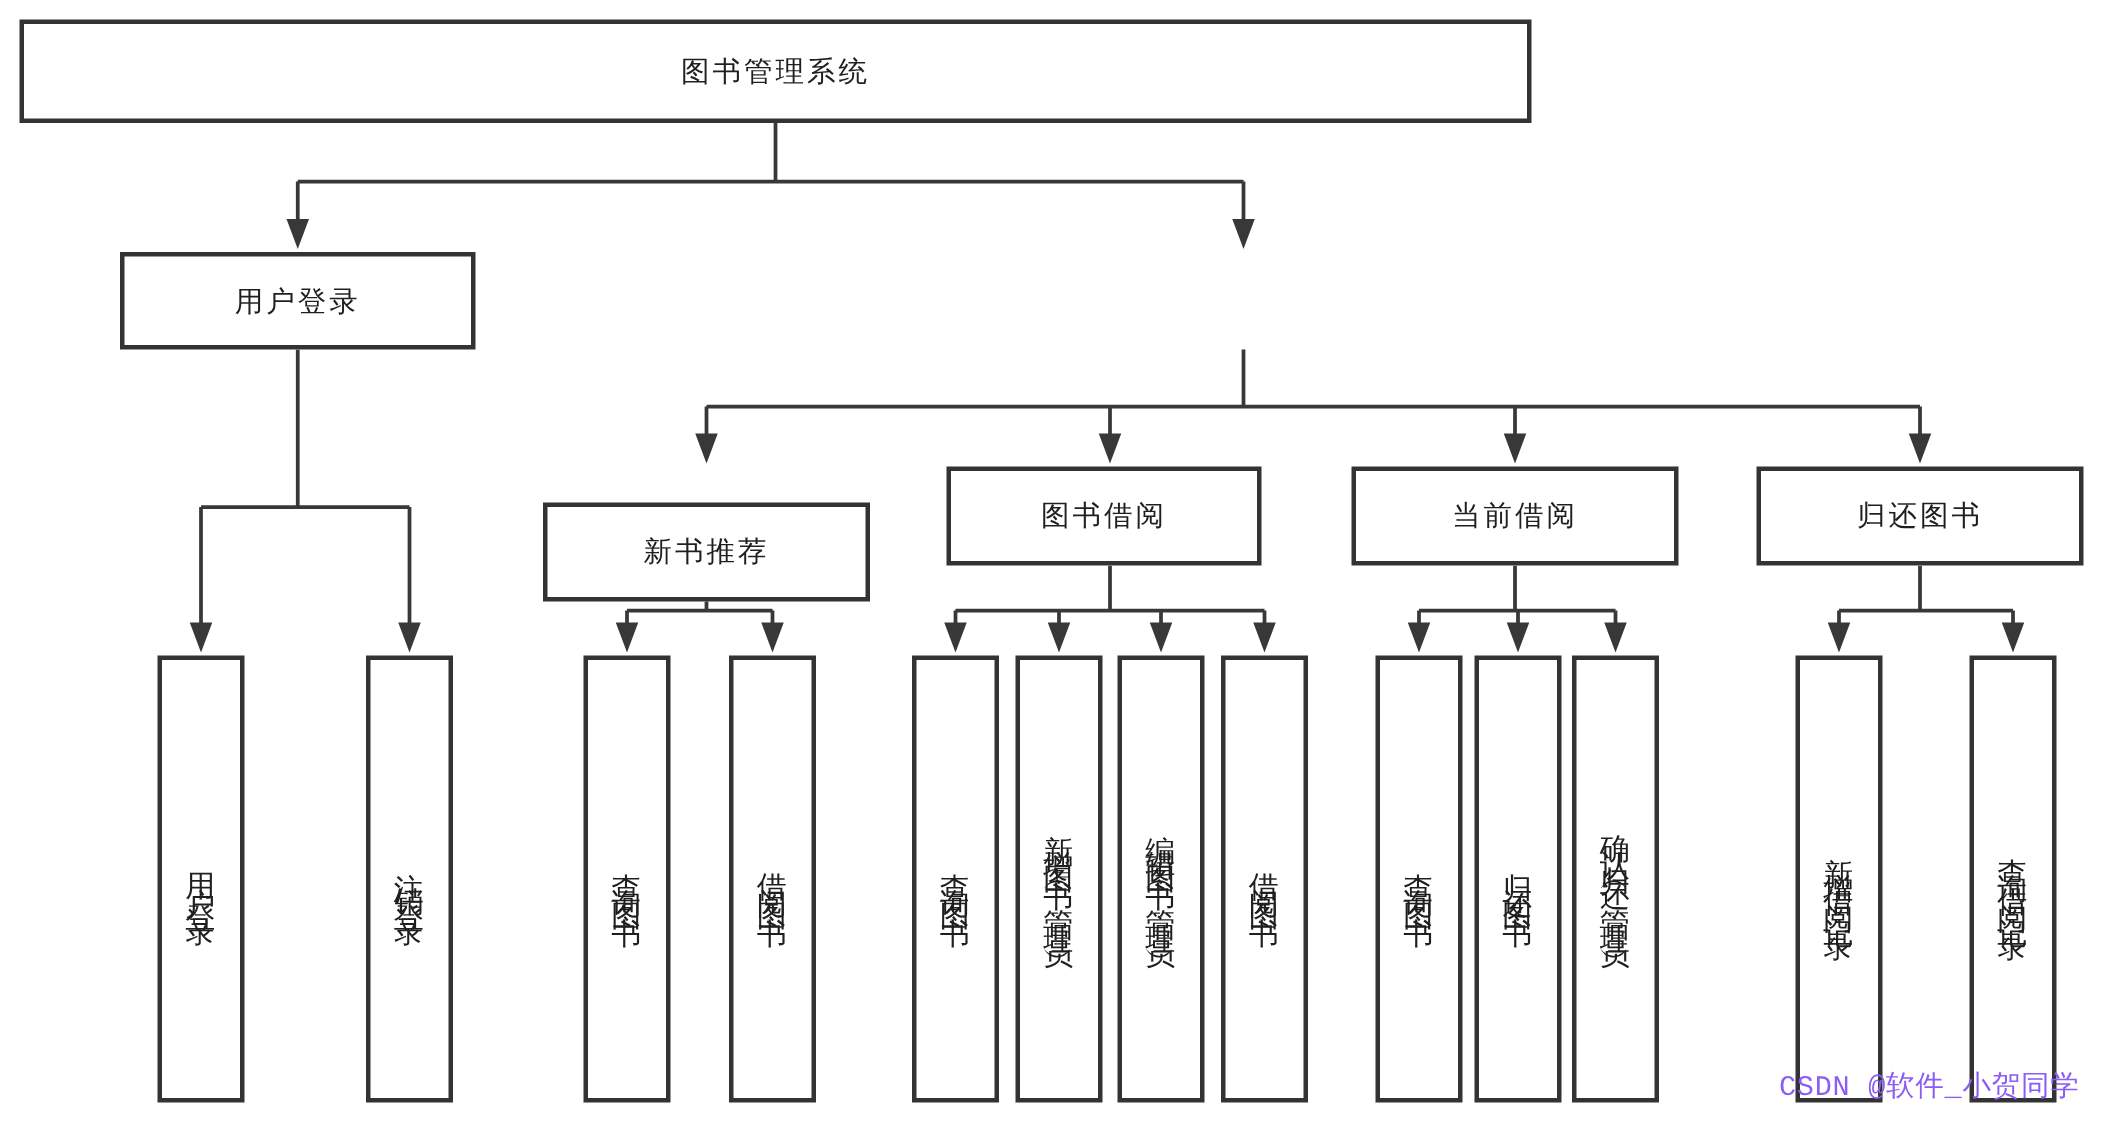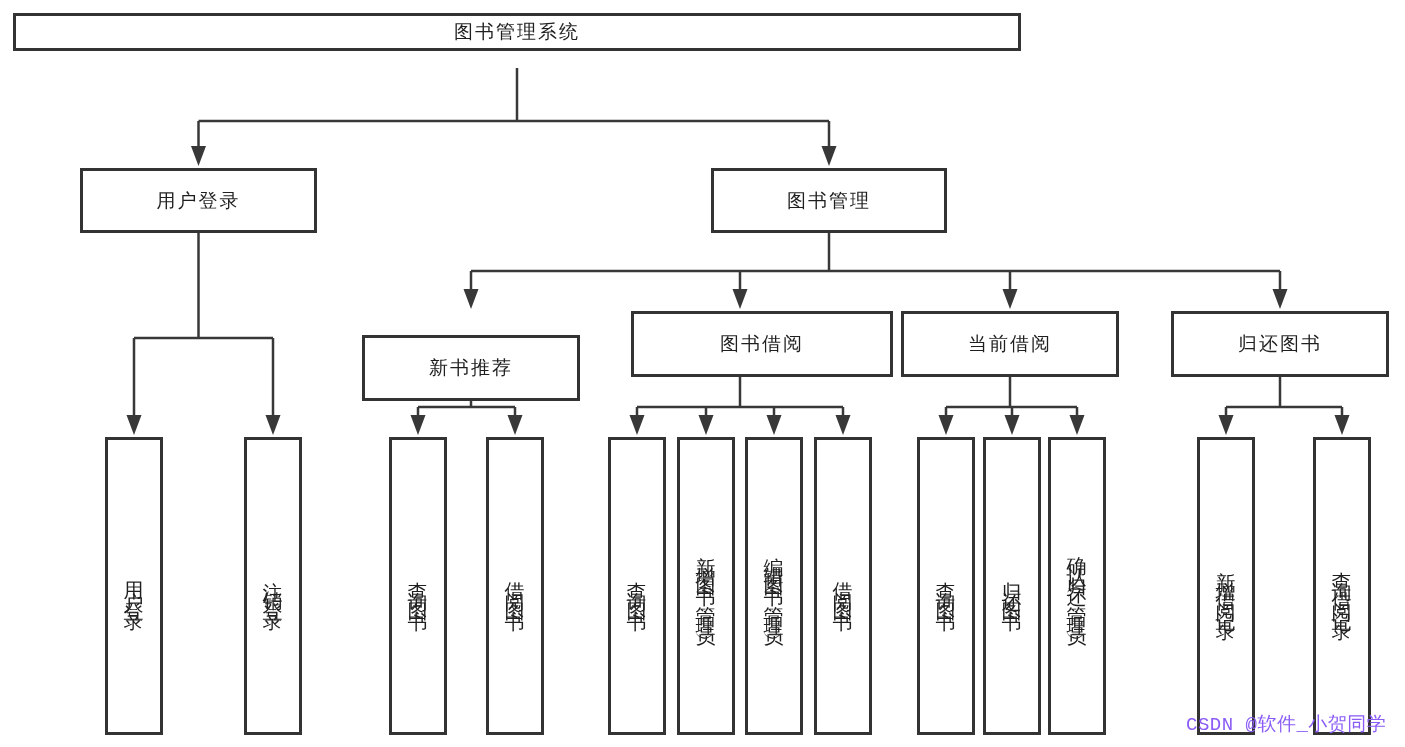--- a/index.html
+++ b/index.html
@@ -112,27 +112,26 @@
     <polygon points="698.5,415 713.5,415 706,435"></polygon>
     <polygon points="766.5,415 781.5,415 774,435"></polygon>
     <polygon points="835.5,415 850.5,415 843,435"></polygon>
     <polygon points="938.5,415 953.5,415 946,435"></polygon>
     <polygon points="1004.5,415 1019.5,415 1012,435"></polygon>
     <polygon points="1069.5,415 1084.5,415 1077,435"></polygon>
     <polygon points="1218.5,415 1233.5,415 1226,435"></polygon>
     <polygon points="1334.5,415 1349.5,415 1342,435"></polygon>
   </svg>
 
-  <div class="box h" style="left:13px; top:13px; width:1008px; height:38px;">图书管理系统</div>
+  <div class="box h" style="left:13px; top:13px; width:1008px; height:69px;">图书管理系统</div>
 
   <div class="box h" style="left:80px; top:168px; width:237px; height:65px;">用户登录</div>
-  <div class="box h" style="left:711px; top:168px; width:236px; height:65px;">图书管理</div>
 
   <div class="box h" style="left:362px; top:311px; width:218px; height:66px;margin-top:24px;">新书推荐</div>
-  <div class="box h" style="left:631px; top:311px; width:262px; height:66px;">图书借阅</div>
+  <div class="box h" style="left:631px; top:311px; width:210px; height:66px;">图书借阅</div>
   <div class="box h" style="left:901px; top:311px; width:218px; height:66px;">当前借阅</div>
   <div class="box h" style="left:1171px; top:311px; width:218px; height:66px;">归还图书</div>
 
   <div class="box v" style="left:105px; top:437px; width:58px; height:298px;">用户登录</div>
   <div class="box v" style="left:244px; top:437px; width:58px; height:298px;">注销登录</div>
 
   <div class="box v" style="left:389px; top:437px; width:58px; height:298px;">查询图书</div>
   <div class="box v" style="left:486px; top:437px; width:58px; height:298px;">借阅图书</div>
 
   <div class="box v" style="left:608px; top:437px; width:58px; height:298px;">查询图书</div>

